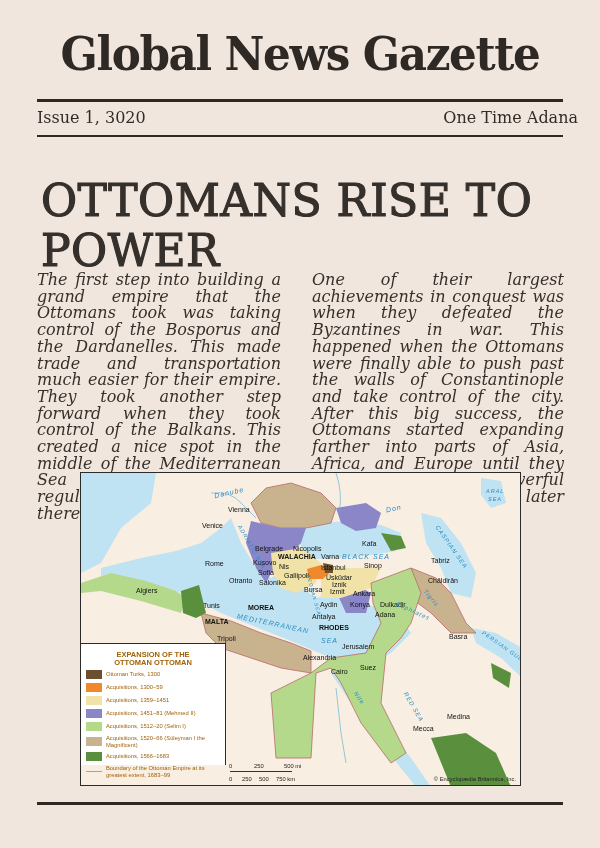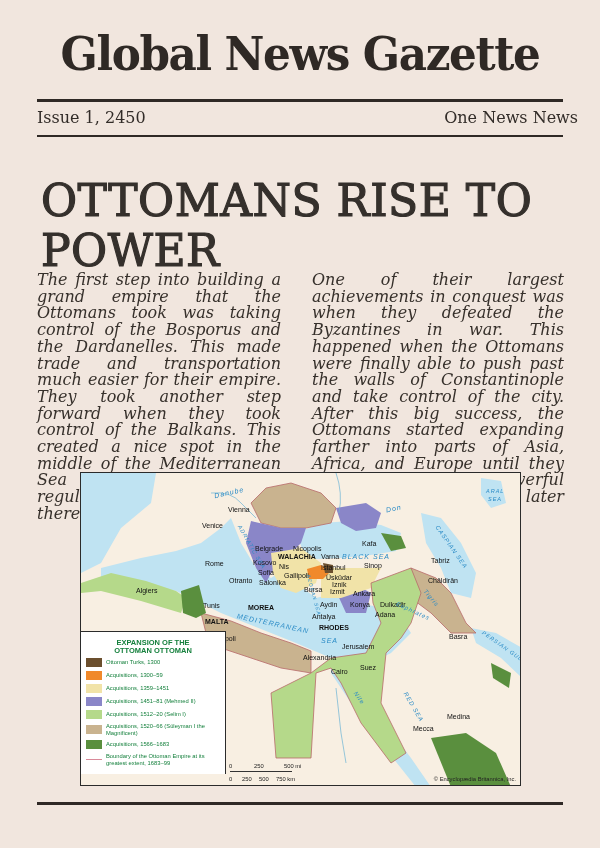--- a/index.html
+++ b/index.html
@@ -38,39 +38,39 @@
     position: absolute; left: 80px; top: 472px; width: 441px; height: 314px;
     border: 1.5px solid #2b2b2b; box-sizing: border-box; overflow: hidden;
     background: #f8efe2;
   }
   .map svg { position: absolute; left: 0; top: 0; }
   .lbl { position: absolute; font-family: "Liberation Sans", sans-serif; font-size: 7px; color: #111; white-space: nowrap; line-height: 8px; }
   .lbl.b { font-weight: bold; }
   .lbl.sea { color: #2a8bc6; font-style: italic; letter-spacing: 1px; font-size: 7px; }
 
   .legend {
-    position: absolute; left: 0; top: 158px; width: 145px; height: 143px;
+    position: absolute; left: 0; top: 170px; width: 145px; height: 122px;
     background: #fff; border-top: 1.5px solid #2b2b2b; border-right: 1.5px solid #2b2b2b; box-sizing: border-box;
-    font-family: "Liberation Sans", sans-serif; color: #15803d;
+    font-family: "Liberation Sans", sans-serif; color: #a16207;
   }
   .legend-title { font-weight: bold; font-size: 7.5px; text-align: center; line-height: 8px; margin-top: 7px; }
   .legend-row { position: absolute; left: 5px; display: flex; align-items: center; font-size: 5.8px; line-height: 6.5px; }
   .swatch { width: 16px; height: 9px; margin-right: 4px; flex: 0 0 16px; }
   .boundary-swatch { width: 16px; height: 0; border-top: 1.2px solid #d98a9a; margin-right: 4px; flex: 0 0 16px; }
 
   .scale { position: absolute; left: 148px; top: 290px; font-family: "Liberation Sans", sans-serif; font-size: 5.8px; color: #222; }
   .credit { position: absolute; right: 4px; bottom: 3px; font-family: "Liberation Sans", sans-serif; font-size: 5.8px; color: #222; }
 </style>
 </head>
 <body>
 
 <div class="masthead">Global News Gazette</div>
 <div class="rule-thick" style="top:99px;"></div>
-<div class="issue">Issue 1, 2450</div>
-<div class="tagline">One News News</div>
+<div class="issue">Issue 1, 3020</div>
+<div class="tagline">One Time Adana</div>
 <div class="rule-thin" style="top:135px;"></div>
 
 <h1 class="headline" style="margin:4px;">OTTOMANS RISE TO POWER</h1>
 
 <p class="col col-left" style="margin:0;">The first step into building a grand empire that the Ottomans took was taking control of the Bosporus and the Dardanelles.  This made trade and transportation much easier for their empire.  They took another step forward when they took control of the Balkans. This created a nice spot in the middle of the Mediterranean Sea for more trade and regulation of what happened there.</p>
 <p class="col col-right" style="margin:0;">One of their largest achievements in conquest was when they defeated the Byzantines in war.  This happened when the Ottomans were finally able to push past the walls of Constantinople and take control of the city.  After this big success, the Ottomans started expanding farther into parts of Asia, Africa, and Europe until they became the large, powerful empire they would be later known as.</p>
 
 <div class="map">
   <svg width="441" height="314" viewBox="0 0 441 314">
 

